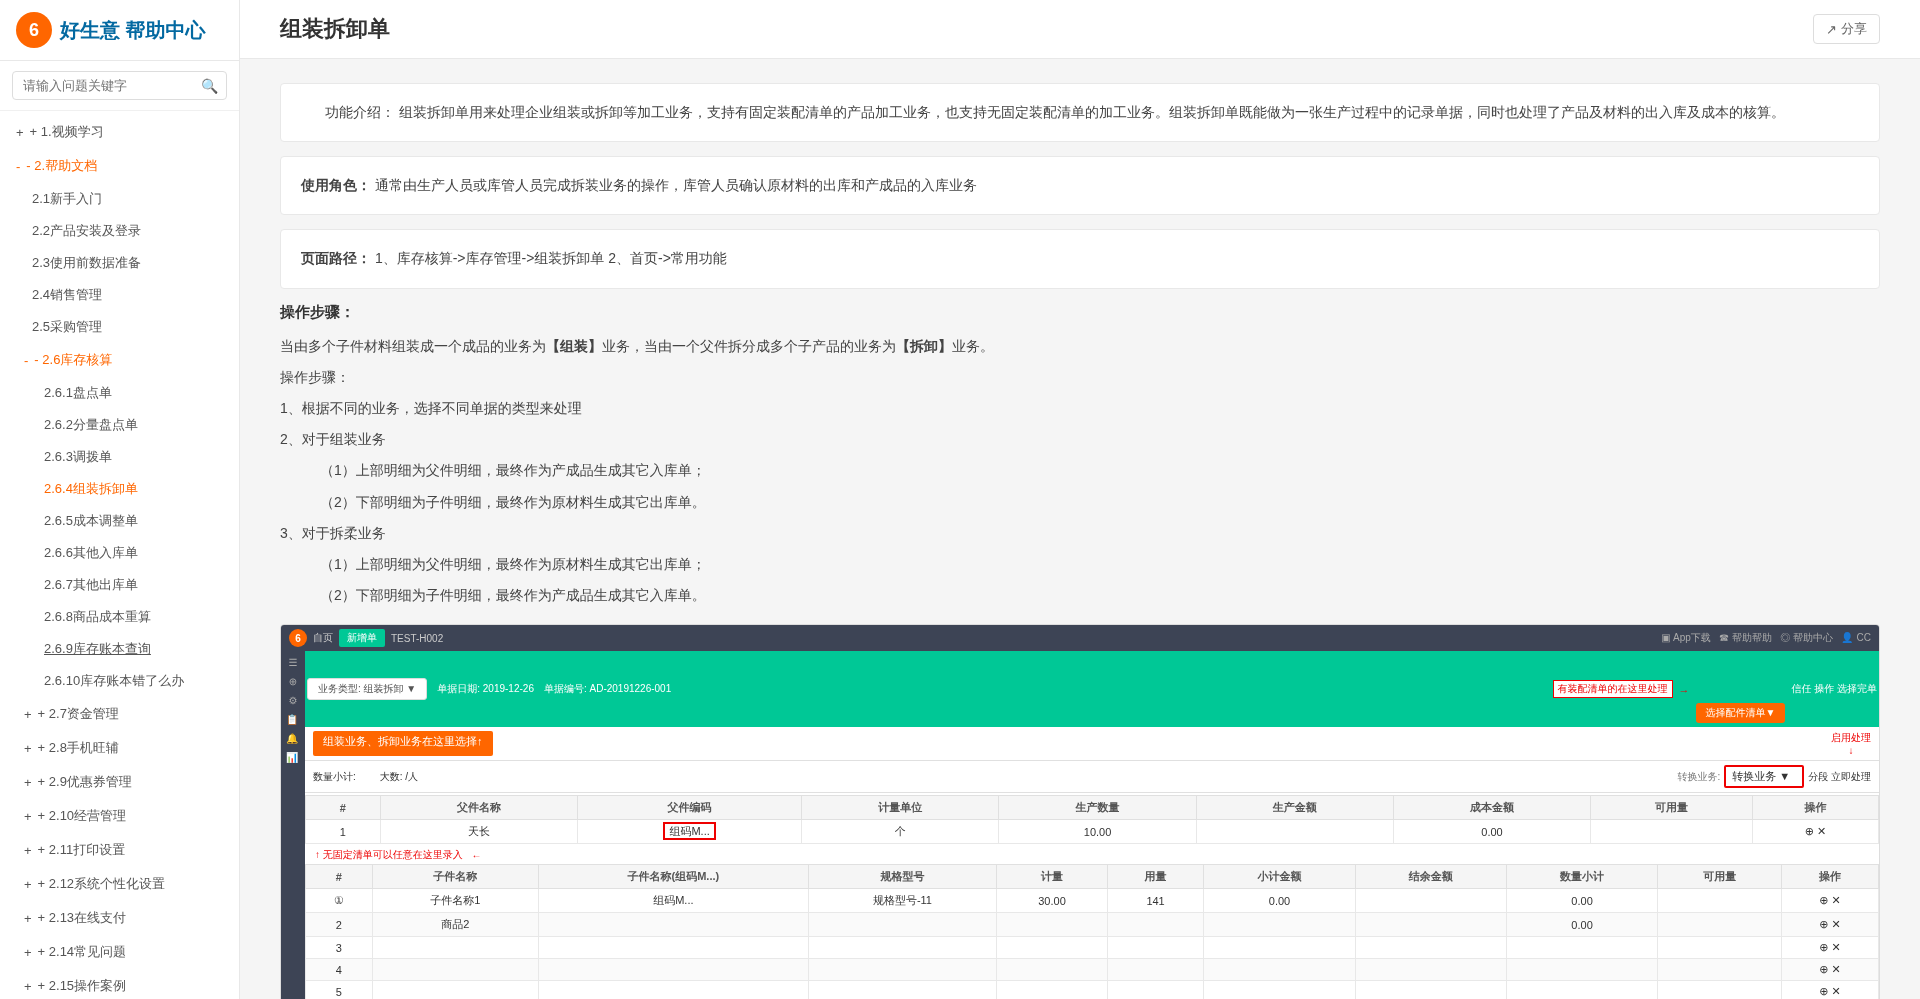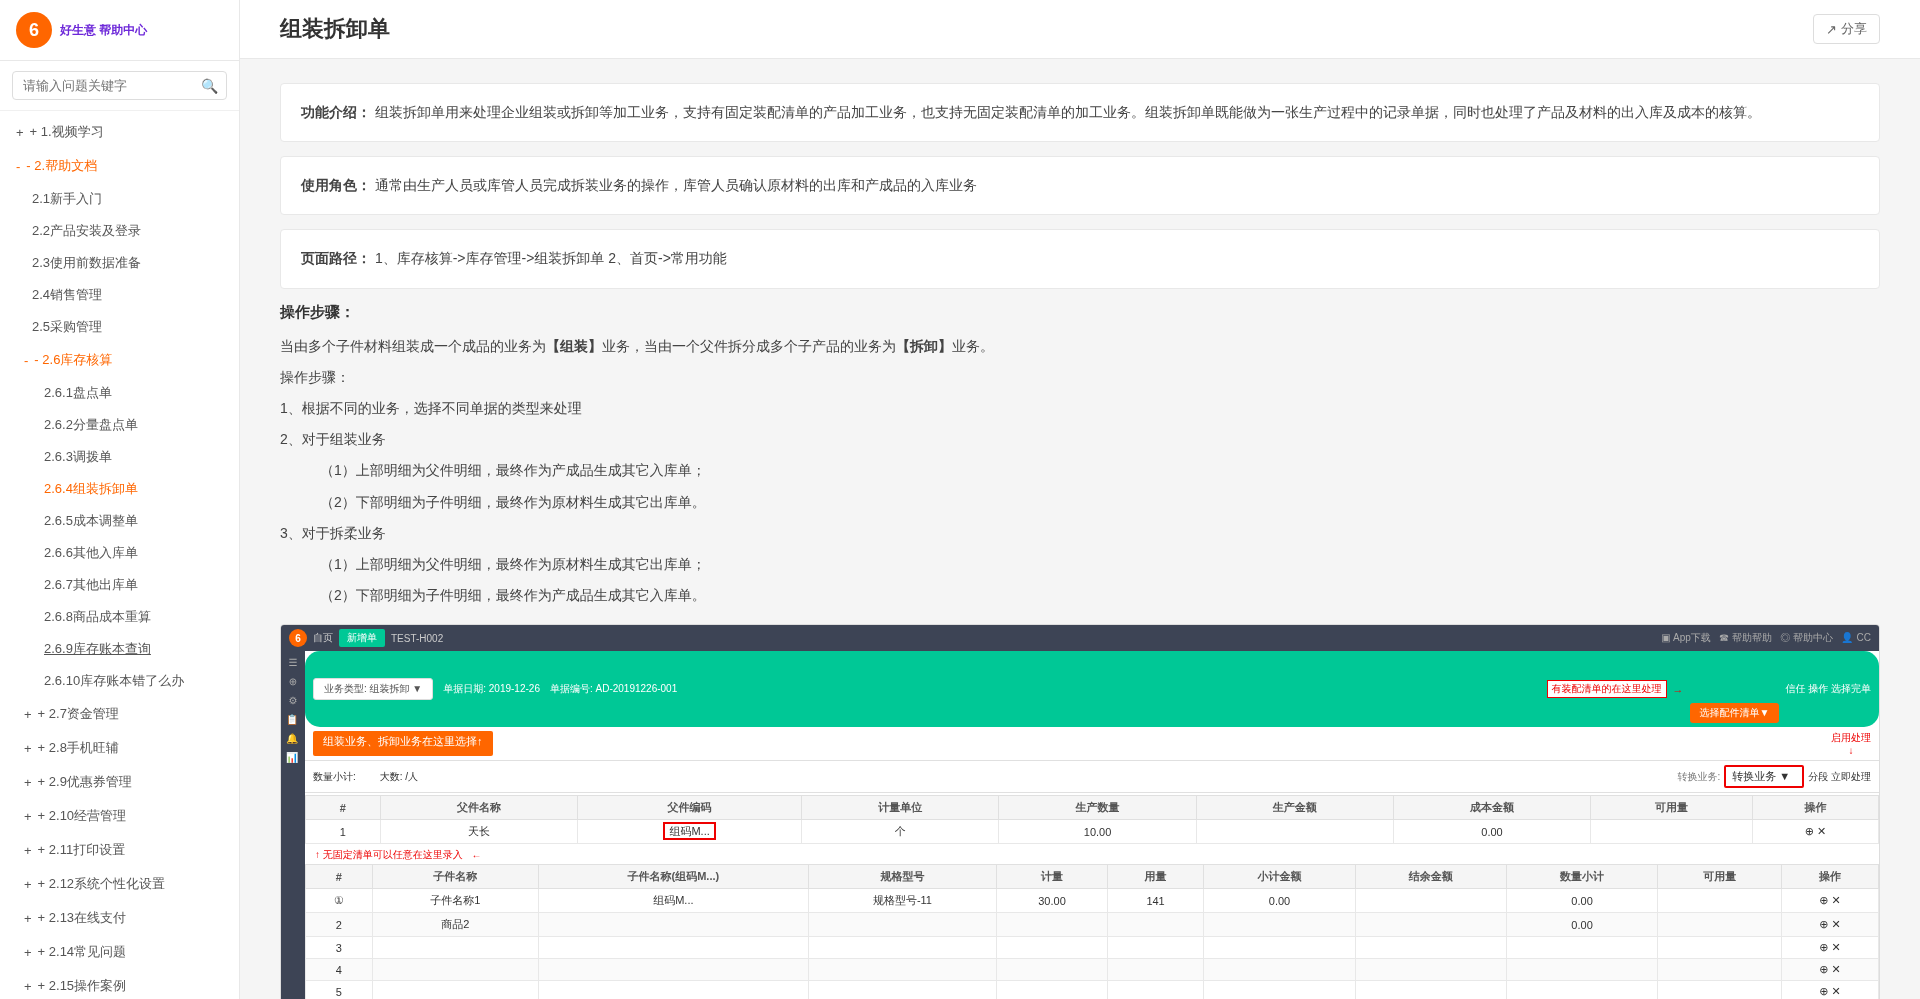--- a/index.html
+++ b/index.html
@@ -31,23 +31,23 @@
       display: flex;
       align-items: center;
       justify-content: center;
       color: #fff;
       font-size: 18px;
       font-weight: bold;
       margin-right: 8px;
       flex-shrink: 0;
     }
     .logo-text {
-      font-size: 12px;
+      font-size: 20px;
       font-weight: bold;
-      color: #6d28d9;
+      color: #0369a1;
     }
     .search-box {
       padding: 10px 12px;
       border-bottom: 1px solid #f0f0f0;
     }
     .search-box input {
       width: 100%;
       padding: 6px 30px 6px 10px;
       border: 1px solid #ddd;
       border-radius: 4px;
@@ -235,26 +235,25 @@
     }
     .mock-top-nav .active-tab {
       background: #00c896;
       color: #fff;
       padding: 2px 8px;
       border-radius: 2px;
     }
     .mock-header-bar {
       background: #00c896;
       color: #fff;
-      padding: 4px 8px;
+      padding: 4px 2px;
       display: flex;
       align-items: center;
       gap: 10px;
       font-size: 11px;
-      border-radius: 15px;
     }
     .mock-left-icons {
       background: #3d4455;
       width: 24px;
       display: flex;
       flex-direction: column;
       align-items: center;
       padding: 6px 0;
       gap: 8px;
       color: #aaa;
@@ -375,21 +374,21 @@
     <h1 class="page-title">组装拆卸单</h1>
     <button class="share-btn">
       <span>↗</span>
       <span>分享</span>
     </button>
   </div>
 
   <div class="content-body">
 
     <div class="info-block">
-      <span style="font-weight:bold;">功能介绍：</span>
+      <span style="font-weight:normal;margin-left:24px;">功能介绍：</span>
       <span>组装拆卸单用来处理企业组装或拆卸等加工业务，支持有固定装配清单的产品加工业务，也支持无固定装配清单的加工业务。组装拆卸单既能做为一张生产过程中的记录单据，同时也处理了产品及材料的出入库及成本的核算。</span>
     </div>
 
     <div class="info-block">
       <span style="font-weight:bold;">使用角色：</span>
       <span>通常由生产人员或库管人员完成拆装业务的操作，库管人员确认原材料的出库和产成品的入库业务</span>
     </div>
 
     <div class="info-block">
       <span style="font-weight:bold;">页面路径：</span>

